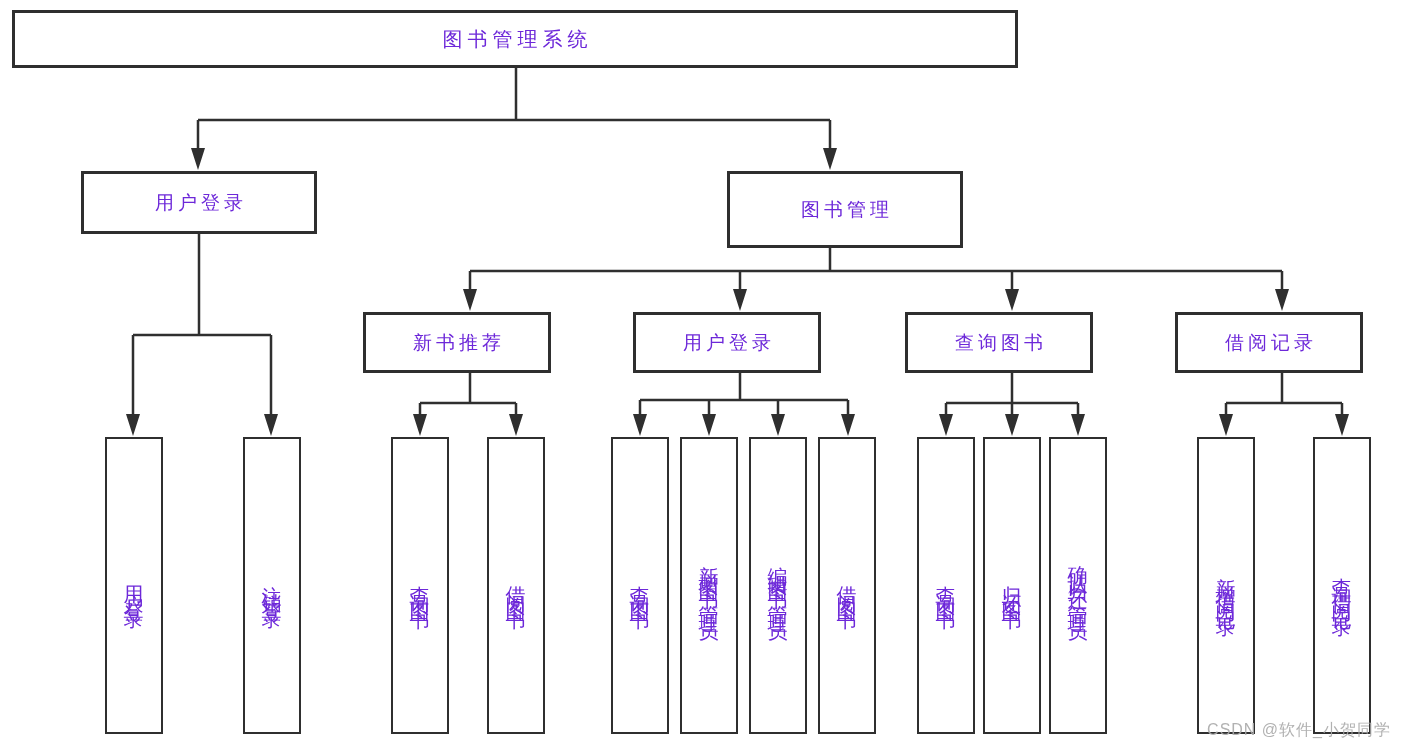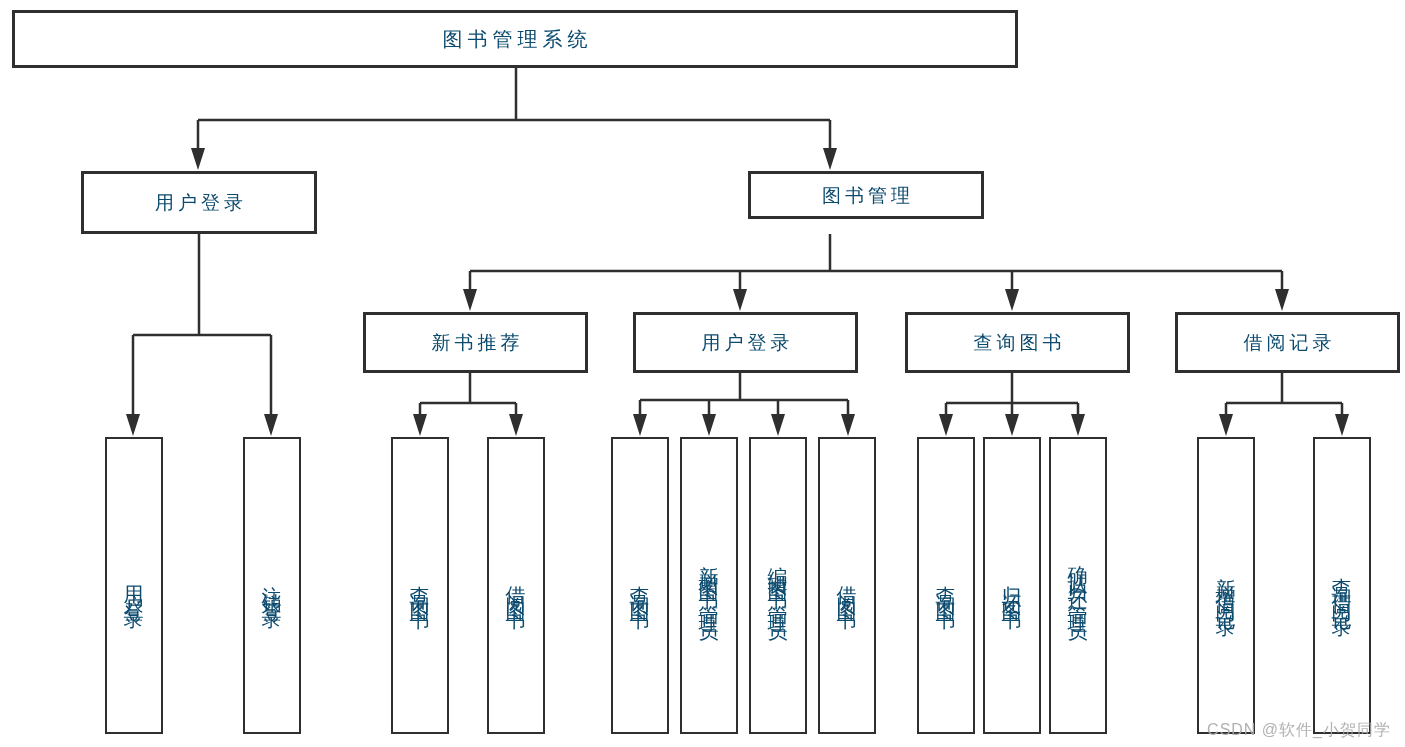--- a/index.html
+++ b/index.html
@@ -18,38 +18,38 @@
     pointer-events: none;
   }
   .node {
     position: absolute;
     background: #ffffff;
     border: 3px solid #2f2f2f;
     box-sizing: border-box;
     display: flex;
     align-items: center;
     justify-content: center;
-    color: #0c4a6e;
+    color: #6d28d9;
     text-align: center;
     line-height: 1;
   }
   .h-node { font-size: 19px; letter-spacing: 4px; text-indent: 4px; }
   .root-node { font-size: 20px; letter-spacing: 5px; text-indent: 5px; }
   .v-node {
     writing-mode: vertical-rl;
     text-orientation: mixed;
     font-size: 20px;
     letter-spacing: 8px;
     border-width: 2.5px;
   }
   
   .n-root   { left: 12px;   top: 10px;  width: 1006px; height: 58px; }
   .n-login  { left: 81px;   top: 171px; width: 236px;  height: 63px; }
-  .n-mgmt   { left: 748px;  top: 171px; width: 236px;  height: 48px; }
-  .n-l3     { top: 312px; width: 225px; height: 61px; }
+  .n-mgmt   { left: 727px;  top: 171px; width: 236px;  height: 77px; }
+  .n-l3     { top: 312px; width: 188px; height: 61px; }
   .n-rec    { left: 363px;  }
   .n-borrow { left: 633px;  }
   .n-cur    { left: 905px;  }
   .n-hist   { left: 1175px; }
   .n-l4     { top: 437px; width: 58px; height: 297px; }
   .x105 { left: 105px; }  .x243 { left: 243px; }
   .x391 { left: 391px; }  .x487 { left: 487px; }
   .x611 { left: 611px; }  .x680 { left: 680px; }
   .x749 { left: 749px; }  .x818 { left: 818px; }
   .x917 { left: 917px; }  .x983 { left: 983px; }

